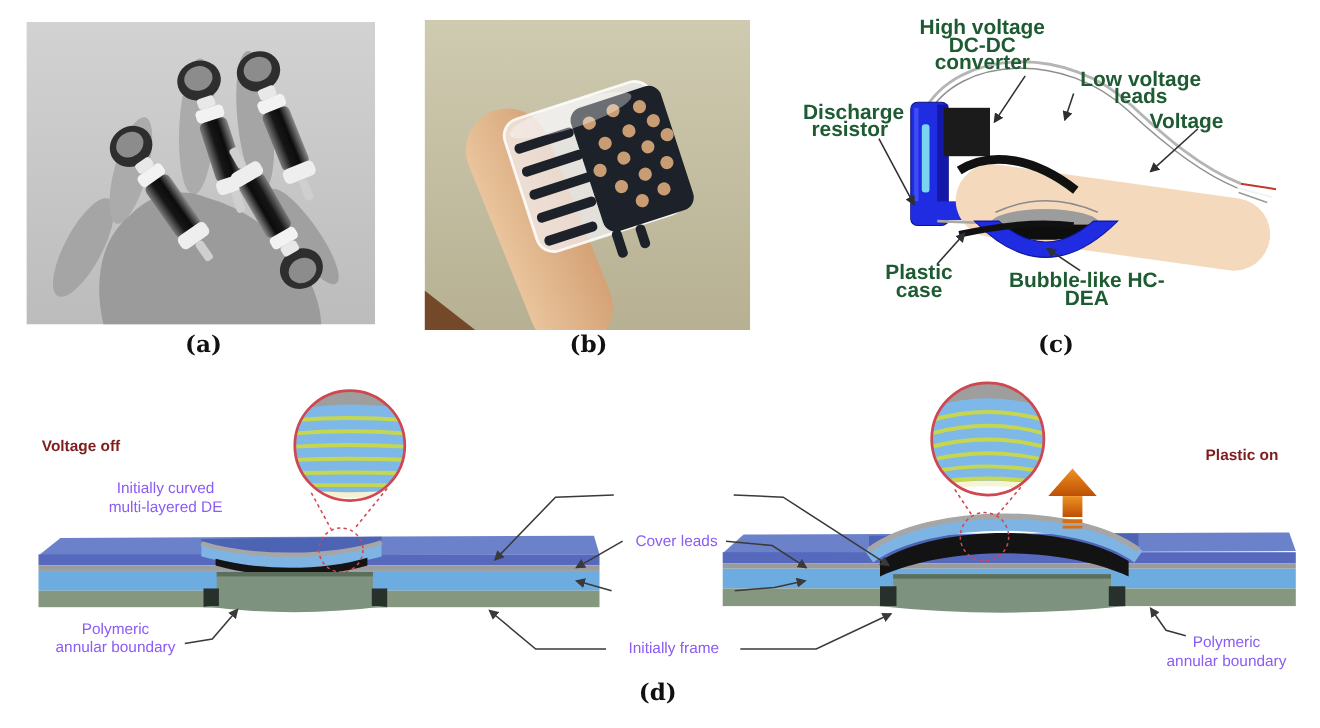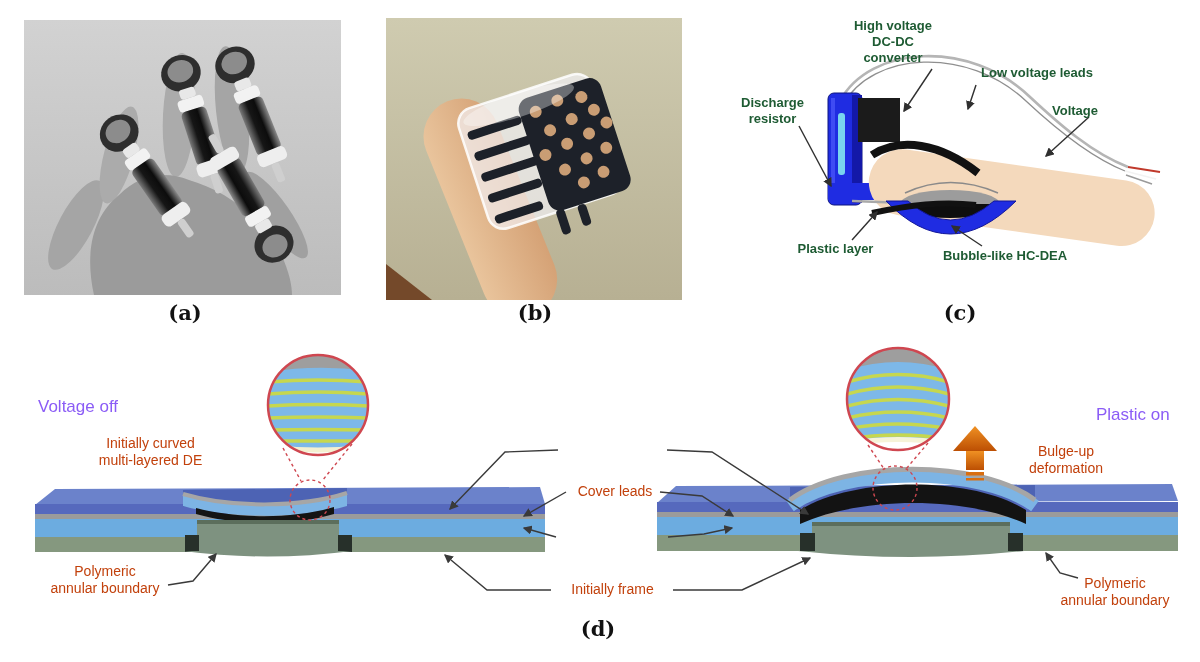--- a/index.html
+++ b/index.html
@@ -2,26 +2,26 @@
 <html><head>
 <meta charset="utf-8">
 <style>
   html,body{margin:0;padding:0;background:#fff}
   #page{position:relative;width:1200px;height:662px;background:#ffffff;overflow:hidden;
         font-family:"Liberation Sans",sans-serif}
   .panel{position:absolute}
   .panel svg{display:block}
   .pletter{position:absolute;width:60px;text-align:center;color:#111;
            font-family:"DejaVu Serif",serif;font-weight:700;font-size:21px}
-  .clabel{position:absolute;color:#1e5b33;font-weight:700;font-size:13px;
+  .clabel{position:absolute;color:#1e5b33;font-weight:700;font-size:19px;
           line-height:16px;text-align:center}
   .clabel span{display:block}
-  .dlabel{position:absolute;color:#c2410c;font-size:14px;line-height:17px;text-align:center}
+  .dlabel{position:absolute;color:#8b5cf6;font-size:14px;line-height:17px;text-align:center}
   .dlabel span{display:block}
-  .dstate{position:absolute;color:#8b5cf6;font-weight:400;font-size:17px}
+  .dstate{position:absolute;color:#7f1d1d;font-weight:700;font-size:14px}
 </style>
 </head>
 <body>
 
 <div id="page">
 
   <div class="panel" id="panel-a" style="left:24px;top:20px;width:317px;height:275px">
     <svg viewBox="0 0 317 275" width="317" height="275">
       <defs>
         <linearGradient id="abg" x1="0" y1="0" x2="0" y2="1">
@@ -173,23 +173,23 @@
       <span>Low voltage leads</span>
     </div>
     <div class="clabel" style="left:345px;top:98px;width:60px">
       <span>Voltage</span>
     </div>
     <div class="clabel" style="left:30px;top:90px;width:85px">
       <span>Discharge</span>
       <span>resistor</span>
     </div>
     <div class="clabel" style="left:83px;top:236px;width:105px">
-      <span>Plastic layer</span>
-    </div>
-    <div class="clabel" style="left:215px;top:243px;width:180px">
+      <span>Plastic case</span>
+    </div>
+    <div class="clabel" style="left:198px;top:243px;width:180px">
       <span>Bubble-like HC-DEA</span>
     </div>
   </div>
 
   <div class="panel" id="panel-d" style="left:0;top:338px;width:1200px;height:324px">
     <svg viewBox="0 0 1200 324" width="1200" height="324">
       <defs>
         <marker id="ahd" viewBox="0 0 10 10" refX="8.5" refY="5" markerWidth="6.5" markerHeight="6.5" orient="auto">
           <path d="M0,0 L10,5 L0,10 Z" fill="#3a3a3a"></path>
         </marker>
@@ -319,24 +319,20 @@
     <div class="dlabel" style="left:550px;top:243px;width:125px">
       <span>Initially frame</span>
     </div>
     <div class="dlabel" style="left:20px;top:225px;width:170px">
       <span>Polymeric</span>
       <span>annular boundary</span>
     </div>
     <div class="dstate" style="left:1096px;top:67px">
       <span>Plastic on</span>
     </div>
-    <div class="dlabel" style="left:1006px;top:105px;width:120px">
-      <span>Bulge-up</span>
-      <span>deformation</span>
-    </div>
     <div class="dlabel" style="left:1035px;top:237px;width:160px">
       <span>Polymeric</span>
       <span>annular boundary</span>
     </div>
   </div>
 
   <div class="pletter" style="left:155px;top:300px">
     <span>(a)</span>
   </div>
   <div class="pletter" style="left:505px;top:300px">

